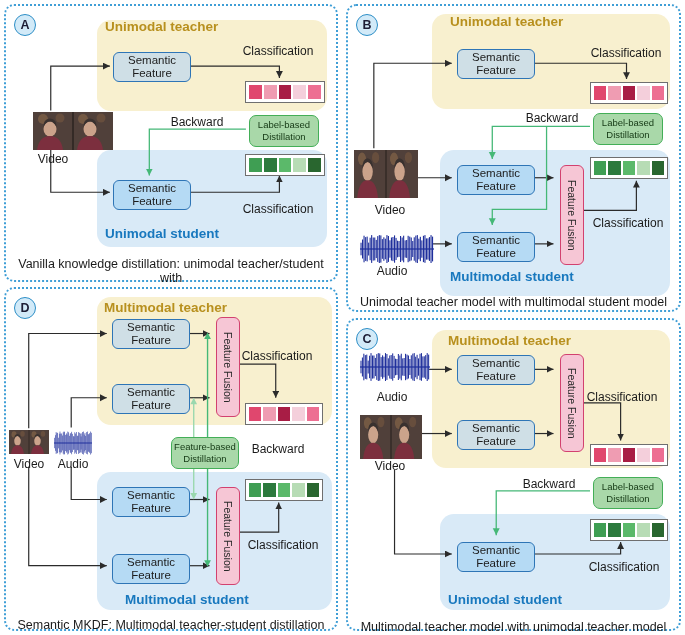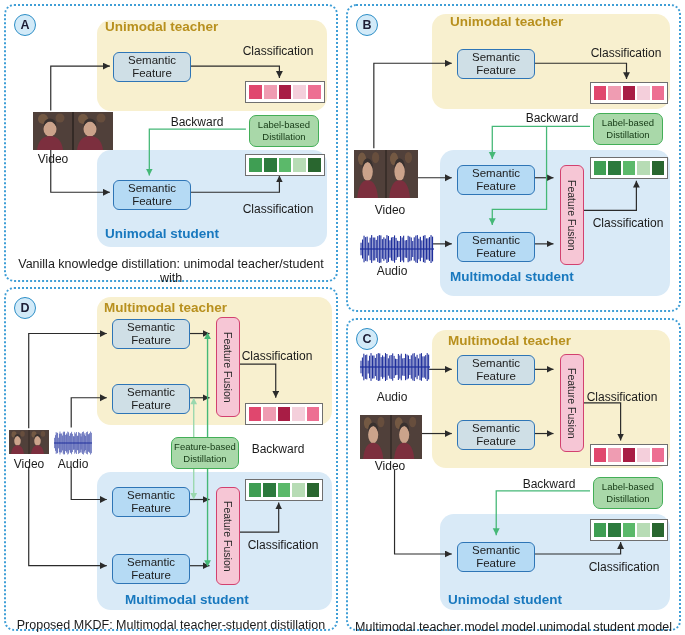--- a/index.html
+++ b/index.html
@@ -230,20 +230,21 @@
       </div>
     <div class="sf s" style="left:109px;top:159px;width:78px;height:30px">Semantic
 Feature</div>
     <div class="sf s" style="left:109px;top:226px;width:78px;height:30px">Semantic
 Feature</div>
     <div class="fusion" style="left:212px;top:159px;width:24px;height:100px">
         <span>Feature Fusion</span>
       </div>
     <div class="lab" style="left:240px;top:210px;width:80px">Classification</div>
     <div class="gtitle s" style="left:102px;top:263px">Multimodal student</div>
+    <div class="caption" style="top:289px">Unimodal teacher model with multimodal student model</div>
   </div>
 
   <div class="panel" style="left:346px;top:318px;width:335px;height:313px">
     <div class="group teacher" style="left:84px;top:10px;width:238px;height:138px"></div>
     <div class="group student" style="left:92px;top:194px;width:230px;height:96px"></div>
     <svg class="lines" viewBox="0 0 335 313">
       <defs>
         <marker id="ckm" markerWidth="8" markerHeight="8" refX="7" refY="3.5" orient="auto" markerUnits="userSpaceOnUse">
             <path d="M0,0L7,3.5L0,7Z" fill="#2b2b2b"></path>
           </marker>
@@ -359,21 +360,21 @@
         <span class="sq" style="background: rgb(63, 158, 83);"></span>
         <span class="sq" style="background: rgb(44, 122, 61);"></span>
         <span class="sq" style="background: rgb(91, 185, 106);"></span>
         <span class="sq" style="background: rgb(183, 220, 181);"></span>
         <span class="sq" style="background: rgb(41, 102, 47);"></span>
       </div>
     <div class="sf s" style="left:109px;top:222px;width:78px;height:30px">Semantic
 Feature</div>
     <div class="lab" style="left:236px;top:240px;width:80px">Classification</div>
     <div class="gtitle s" style="left:100px;top:272px">Unimodal student</div>
-    <div class="caption" style="top:300px">Multimodal teacher model model unimodal student model</div>
+    <div class="caption" style="top:300px">Multimodal teacher model with unimodal teacher model</div>
   </div>
 
   <div class="panel" style="left:4px;top:287px;width:334px;height:344px">
     <div class="group teacher" style="left:91px;top:8px;width:235px;height:128px"></div>
     <div class="group student" style="left:91px;top:183px;width:235px;height:138px"></div>
     <svg class="lines" viewBox="0 0 334 344">
       <defs>
         <marker id="dkm" markerWidth="8" markerHeight="8" refX="7" refY="3.5" orient="auto" markerUnits="userSpaceOnUse">
             <path d="M0,0L7,3.5L0,7Z" fill="#2b2b2b"></path>
           </marker>
@@ -503,16 +504,16 @@
       </div>
     <div class="sf s" style="left:106px;top:198px;width:78px;height:30px">Semantic
 Feature</div>
     <div class="sf s" style="left:106px;top:265px;width:78px;height:30px">Semantic
 Feature</div>
     <div class="fusion" style="left:210px;top:198px;width:24px;height:98px">
         <span>Feature Fusion</span>
       </div>
     <div class="lab" style="left:237px;top:249px;width:80px">Classification</div>
     <div class="gtitle s" style="left:119px;top:303px">Multimodal student</div>
-    <div class="caption" style="top:329px">Proposed MKDF: Multimodal teacher-student distillation</div>
+    <div class="caption" style="top:329px">Semantic MKDF: Multimodal teacher-student distillation</div>
   </div>
 
 </div>
 
 </body></html>

